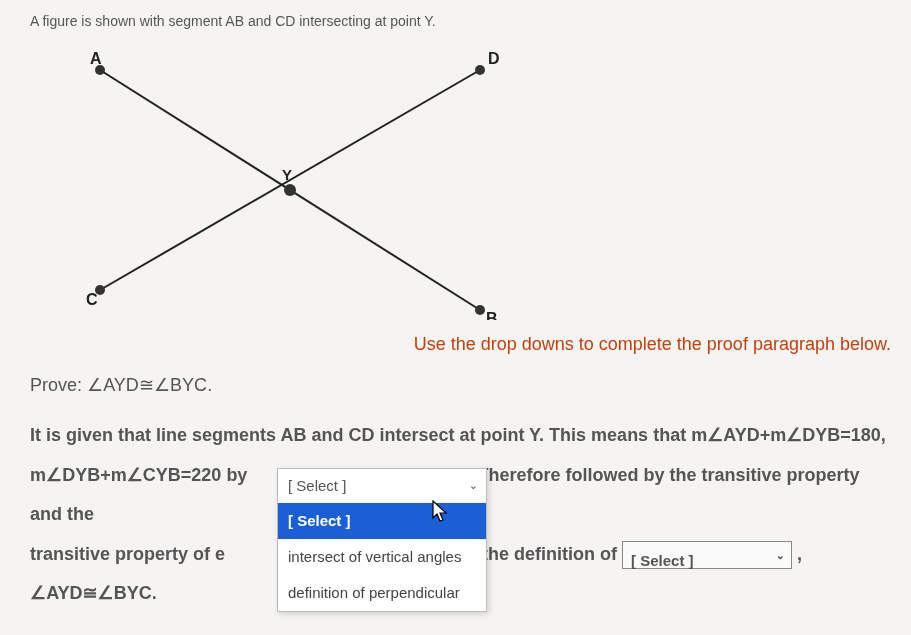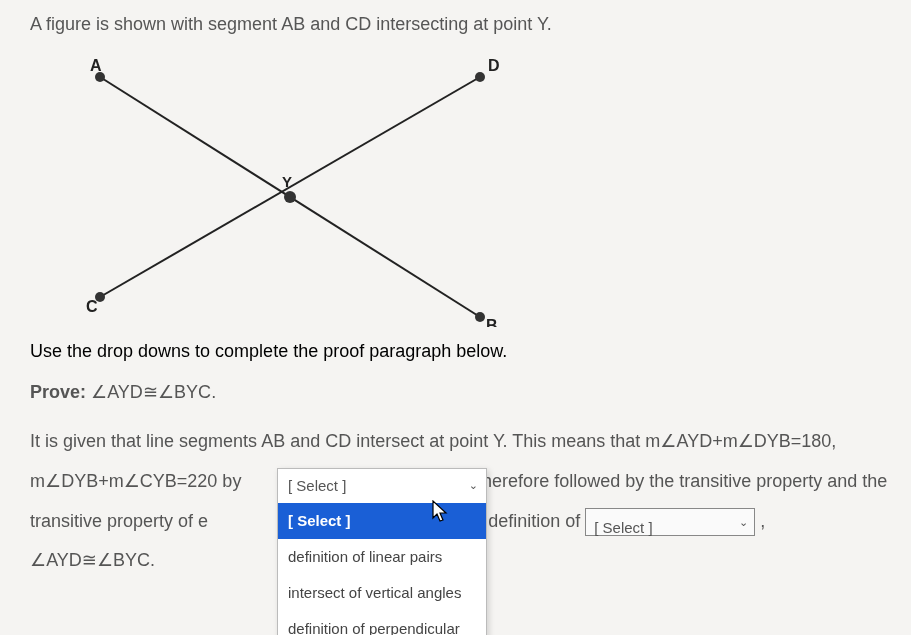--- a/index.html
+++ b/index.html
@@ -10,41 +10,43 @@
       width: 911px;
       height: 635px;
       padding: 10px 20px 0 30px;
       font-size: 18px;
       line-height: 1.6;
       position: relative;
       overflow: hidden;
     }
     .intro {
       color: #565656;
-      font-size: 18px;
+      font-size: 14px;
       margin-bottom: 8px;
     }
     .figure {
       width: 500px;
       height: 280px;
       margin: 5px 0 10px 20px;
       position: relative;
     }
     .instruct {
-      color: #000000;
+      color: #c2410c;
       margin: 8px 0 12px 0;
+      text-align: right;
     }
     .prove-line {
       color: #555;
       margin-bottom: 16px;
     }
-    .prove-line strong { font-weight: bold; }
+    .prove-line strong { font-weight: normal; }
     .para {
       color: #555;
       line-height: 2.2;
+      font-weight: bold;
     }
     .angle { font-family: inherit; }
     .select-box {
       display: inline-block;
       border: 1px solid #888;
       background: #fafafa;
       font-size: 15px;
       color: #555;
       height: 28px;
       padding: 2px 26px 2px 8px;
@@ -148,21 +150,20 @@
   <br>
   <span class="angle">∠</span><span>AYD</span>≅<span class="angle">∠</span><span>BYC.</span>
 </div>
 
 <div class="dropdown-open">
   <div class="dd-header">
     <span>[ Select ]</span>
     <span class="chev">⌄</span>
   </div>
   <div class="dd-item highlight">[ Select ]</div>
-  <div class="dd-item">definition of linear pairs</div>
   <div class="dd-item">intersect of vertical angles</div>
   <div class="dd-item">definition of perpendicular</div>
 
 </div>
 
 <svg class="cursor-arrow" width="18" height="24" viewBox="0 0 18 24">
   <path d="M1 1 L1 18 L5 14 L8 21 L11 20 L8 13 L14 13 Z" fill="#fff" stroke="#000" stroke-width="1.2"></path>
 </svg>
 
 </body></html>

